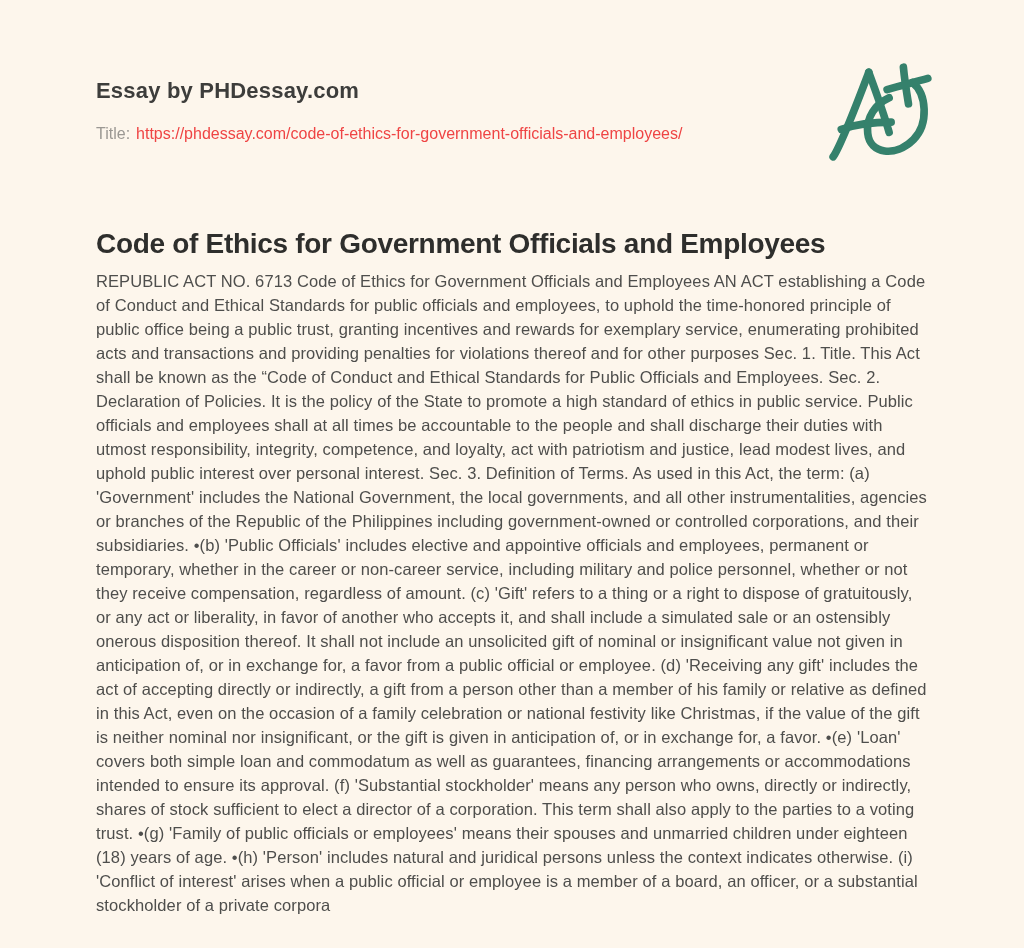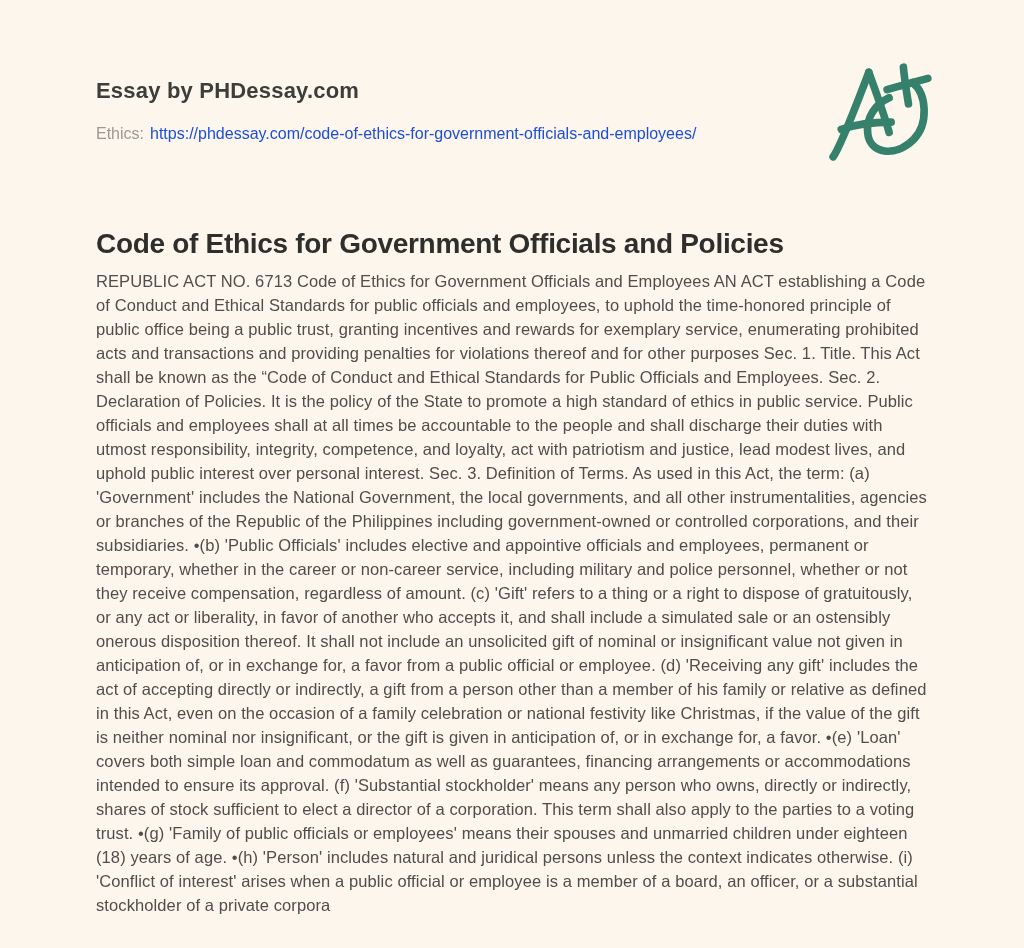--- a/index.html
+++ b/index.html
@@ -27,21 +27,21 @@
     margin-top: 20px;
     font-size: 16px;
     line-height: 20px;
     white-space: nowrap;
   }
   .source-label {
     color: #9b9893;
     margin-right: 6px;
   }
   .source-link {
-    color: #1d4ed8;
+    color: #ef4444;
     text-decoration: none;
   }
   .logo {
     position: absolute;
     top: 60px;
     right: 86px;
     width: 112px;
     height: 104px;
   }
   .doc-title {
@@ -63,37 +63,37 @@
   }
 </style>
 </head>
 <body>
 
 <div class="page">
 
   <div class="byline">Essay by PHDessay.com</div>
 
   <div class="source-row">
-    <span class="source-label">Ethics:</span><a class="source-link" href="#">https://phdessay.com/code-of-ethics-for-government-officials-and-employees/</a>
+    <span class="source-label">Title:</span><a class="source-link" href="#">https://phdessay.com/code-of-ethics-for-government-officials-and-employees/</a>
   </div>
 
   <div class="logo">
     <svg width="112" height="104" viewBox="0 0 110 100" fill="none" stroke="#35816c" stroke-width="7.5" stroke-linecap="round" stroke-linejoin="round">
 
       <path d="M7,94 C14,84 28,48 42,11"></path>
 
       <path d="M42,11 C49,30 58,56 62,70"></path>
 
       <path d="M15,67 C30,62 48,60 64,60"></path>
 
       <path d="M85,21 C99,32 101,62 86,77 C68,95 43,91 41,71 C39,55 49,42 62,36"></path>
 
       <path d="M76,6 C77,17 79,30 81,42"></path>
 
       <path d="M60,28 C73,24 86,21 100,17"></path>
     </svg>
   </div>
 
-  <h1 class="doc-title">Code of Ethics for Government Officials and Policies</h1>
+  <h1 class="doc-title">Code of Ethics for Government Officials and Employees</h1>
 
   <p class="doc-body">REPUBLIC ACT NO. 6713 Code of Ethics for Government Officials and Employees AN ACT establishing a Code of Conduct and Ethical Standards for public officials and employees, to uphold the time-honored principle of public office being a public trust, granting incentives and rewards for exemplary service, enumerating prohibited acts and transactions and providing penalties for violations thereof and for other purposes Sec. 1. Title. This Act shall be known as the “Code of Conduct and Ethical Standards for Public Officials and Employees. Sec. 2. Declaration of Policies. It is the policy of the State to promote a high standard of ethics in public service. Public officials and employees shall at all times be accountable to the people and shall discharge their duties with utmost responsibility, integrity, competence, and loyalty, act with patriotism and justice, lead modest lives, and uphold public interest over personal interest. Sec. 3. Definition of Terms. As used in this Act, the term: (a) 'Government' includes the National Government, the local governments, and all other instrumentalities, agencies or branches of the Republic of the Philippines including government-owned or controlled corporations, and their subsidiaries. •(b) 'Public Officials' includes elective and appointive officials and employees, permanent or temporary, whether in the career or non-career service, including military and police personnel, whether or not they receive compensation, regardless of amount. (c) 'Gift' refers to a thing or a right to dispose of gratuitously, or any act or liberality, in favor of another who accepts it, and shall include a simulated sale or an ostensibly onerous disposition thereof. It shall not include an unsolicited gift of nominal or insignificant value not given in anticipation of, or in exchange for, a favor from a public official or employee. (d) 'Receiving any gift' includes the act of accepting directly or indirectly, a gift from a person other than a member of his family or relative as defined in this Act, even on the occasion of a family celebration or national festivity like Christmas, if the value of the gift is neither nominal nor insignificant, or the gift is given in anticipation of, or in exchange for, a favor. •(e) 'Loan' covers both simple loan and commodatum as well as guarantees, financing arrangements or accommodations intended to ensure its approval. (f) 'Substantial stockholder' means any person who owns, directly or indirectly, shares of stock sufficient to elect a director of a corporation. This term shall also apply to the parties to a voting trust. •(g) 'Family of public officials or employees' means their spouses and unmarried children under eighteen (18) years of age. •(h) 'Person' includes natural and juridical persons unless the context indicates otherwise. (i) 'Conflict of interest' arises when a public official or employee is a member of a board, an officer, or a substantial stockholder of a private corpora</p>
 
 </div>
 
 </body></html>

